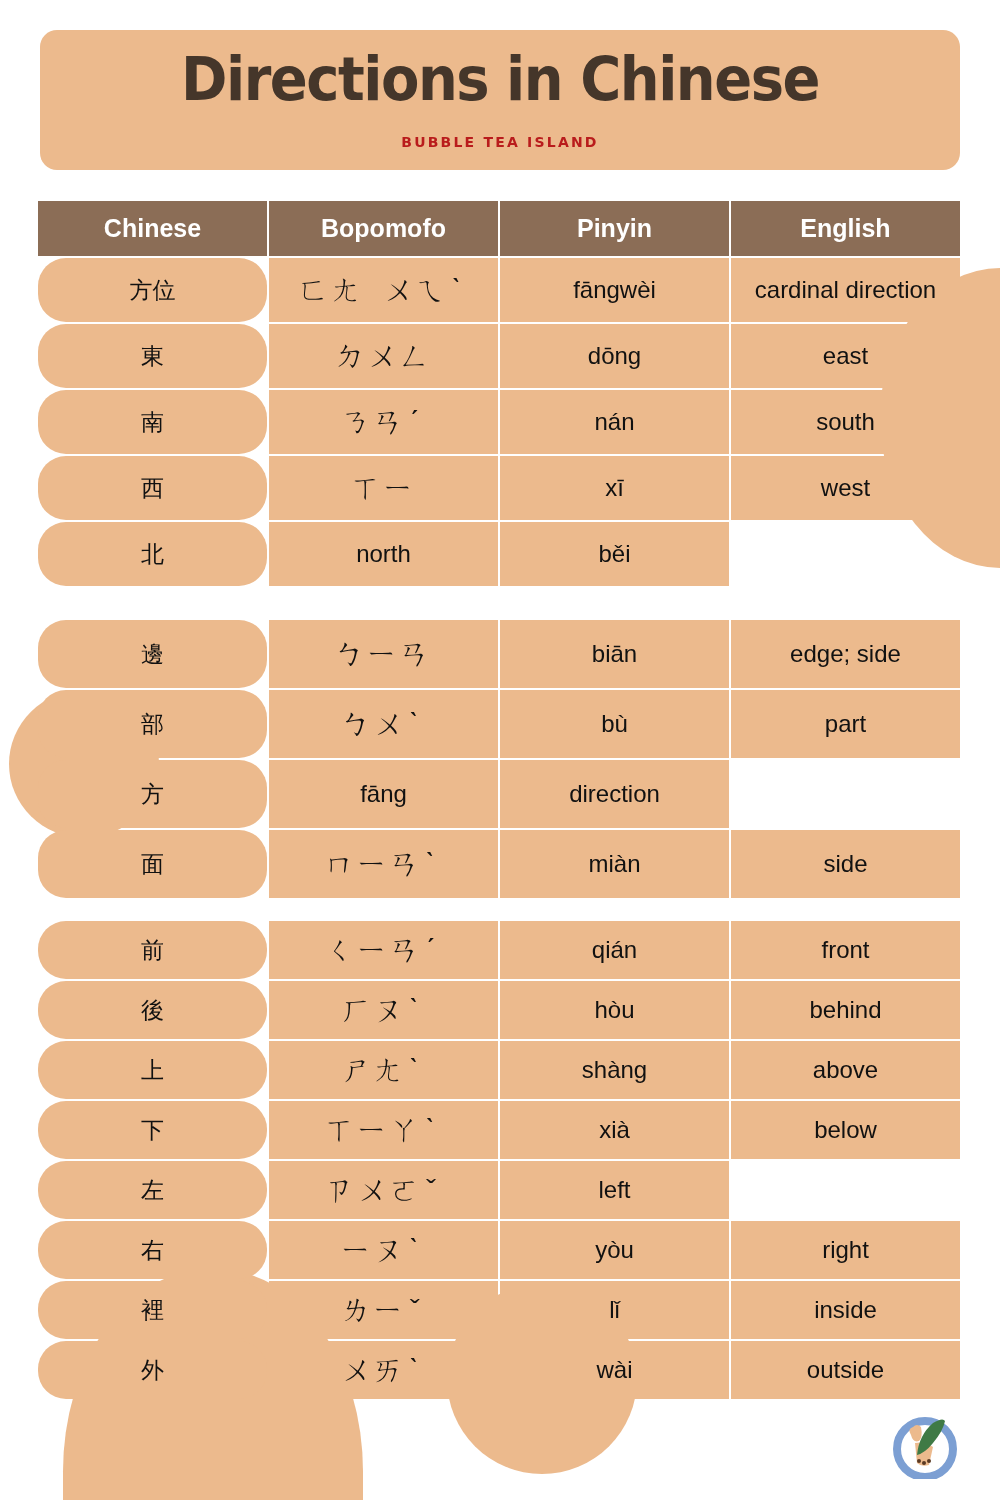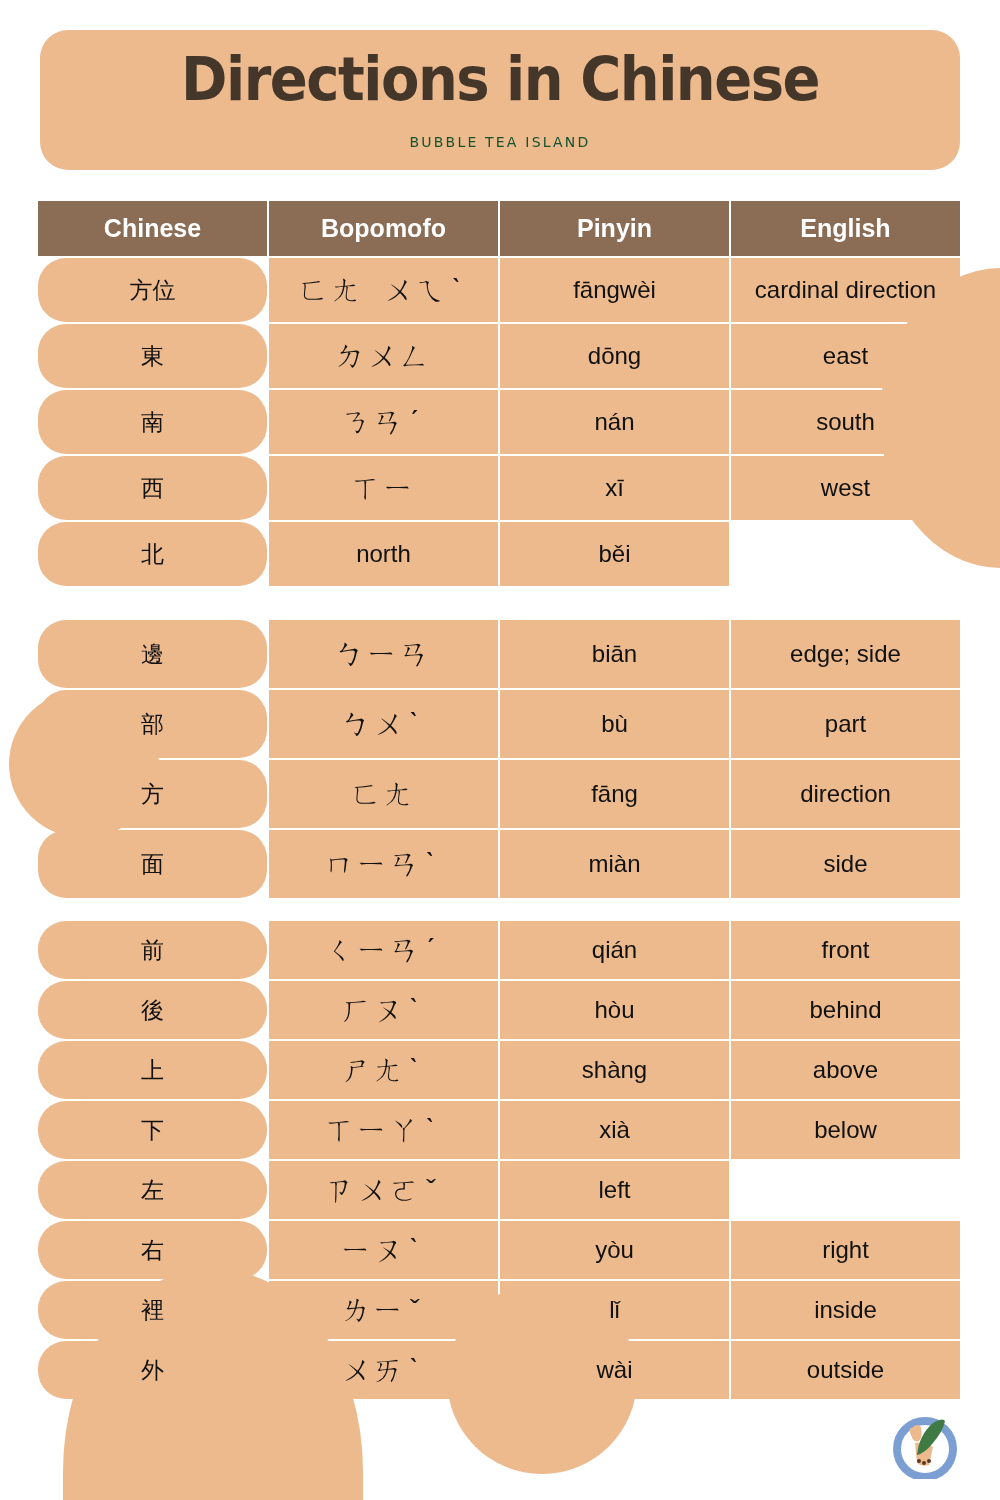--- a/index.html
+++ b/index.html
@@ -25,21 +25,21 @@
     .deco-bottom-left { left: 63px; top: 1270px; width: 300px; height: 420px; border-radius: 48% 48% 44% 44%; }
     .deco-bottom-mid { left: 447px; top: 1284px; width: 190px; height: 190px; }
 
     .header {
       position: absolute;
       left: 40px;
       top: 30px;
       width: 920px;
       height: 140px;
       background: #ECBA8D;
-      border-radius: 28px;
+      border-radius: 17px;
       z-index: 2;
       text-align: center;
     }
     .title {
       position: absolute;
       left: 0; right: 0;
       top: 18px;
       font-family: "DejaVu Sans", sans-serif;
       font-weight: bold;
       font-size: 56px;
@@ -47,24 +47,24 @@
       color: #45362A;
       line-height: 1.1;
       transform: scaleY(1.08);
     }
     .subtitle {
       position: absolute;
       left: 0; right: 0;
       top: 134px;
       margin-top: -30px;
       font-family: "DejaVu Sans", sans-serif;
-      font-weight: normal;
+      font-weight: bold;
       font-size: 14px;
       letter-spacing: 2.2px;
-      color: #14532d;
+      color: #b91c1c;
     }
 
     .table {
       position: absolute;
       left: 40px;
       width: 922px;
       z-index: 2;
       border-collapse: separate;
       border-spacing: 2px;
       margin-left: -2px;
@@ -175,21 +175,20 @@
     <div class="cell last">edge; side</div>
   </div>
   <div class="row">
     <div class="cell zh">部</div>
     <div class="cell bpmf">ㄅㄨˋ</div>
     <div class="cell">bù</div>
     <div class="cell last">part</div>
   </div>
   <div class="row">
     <div class="cell zh">方</div>
-    <div class="cell bpmf">ㄈㄤ</div>
     <div class="cell">fāng</div>
     <div class="cell last">direction</div>
   </div>
   <div class="row">
     <div class="cell zh">面</div>
     <div class="cell bpmf">ㄇㄧㄢˋ</div>
     <div class="cell">miàn</div>
     <div class="cell last">side</div>
   </div>
 </div>

